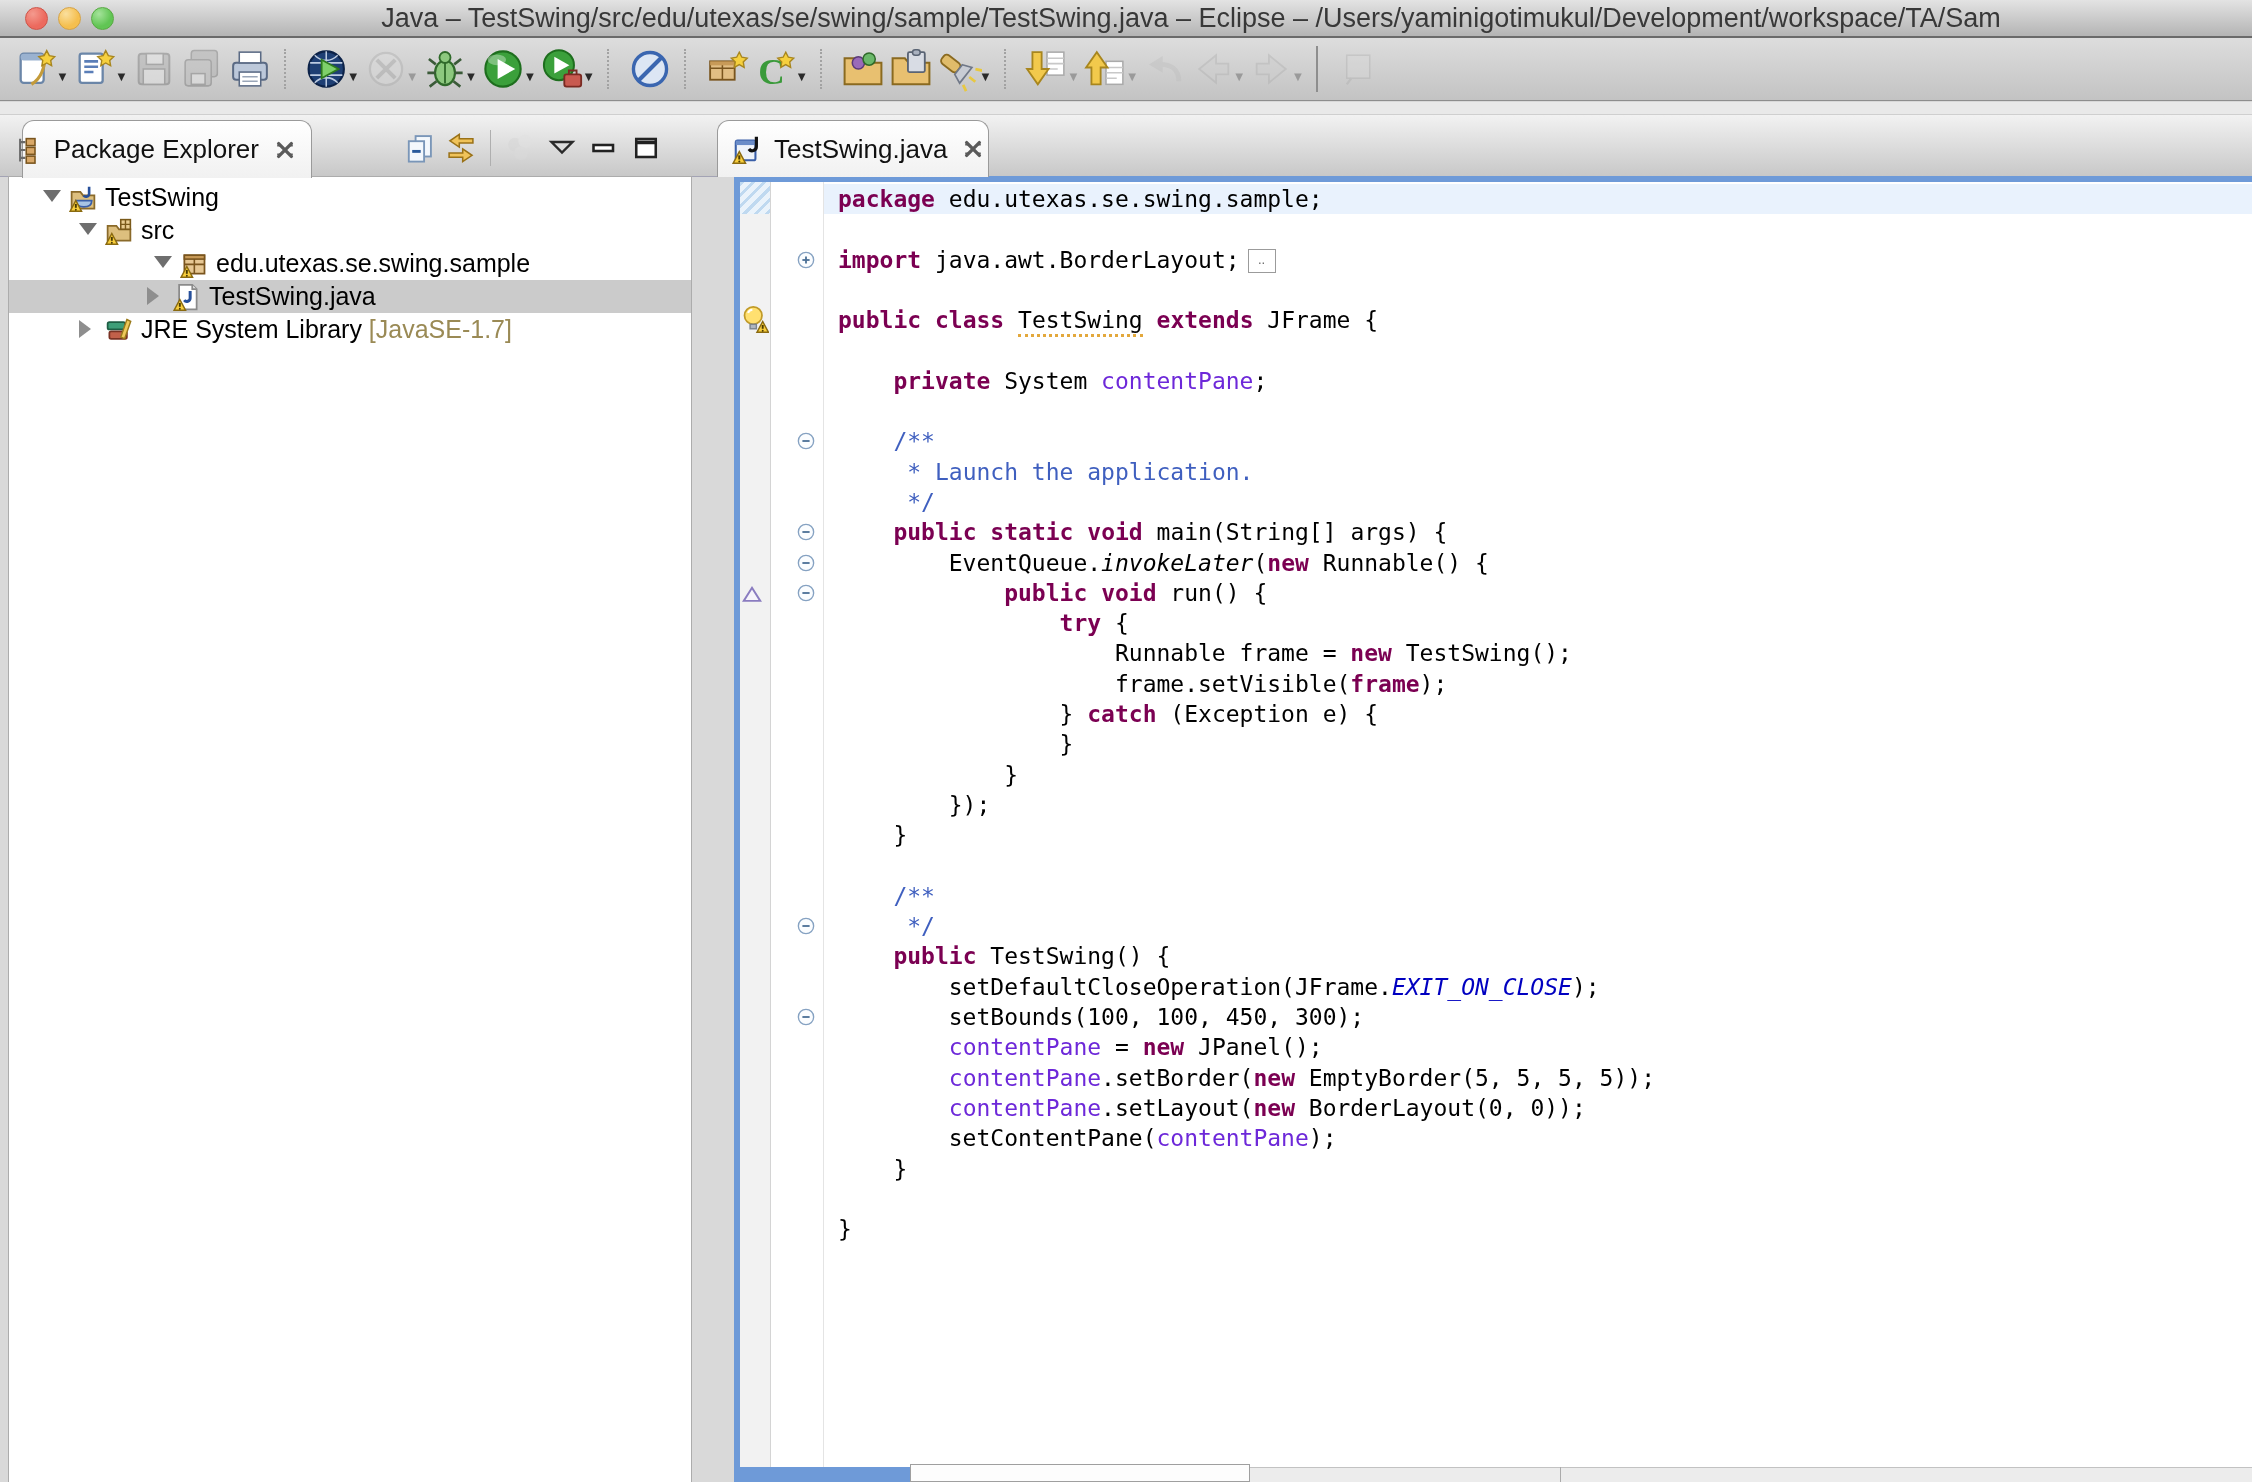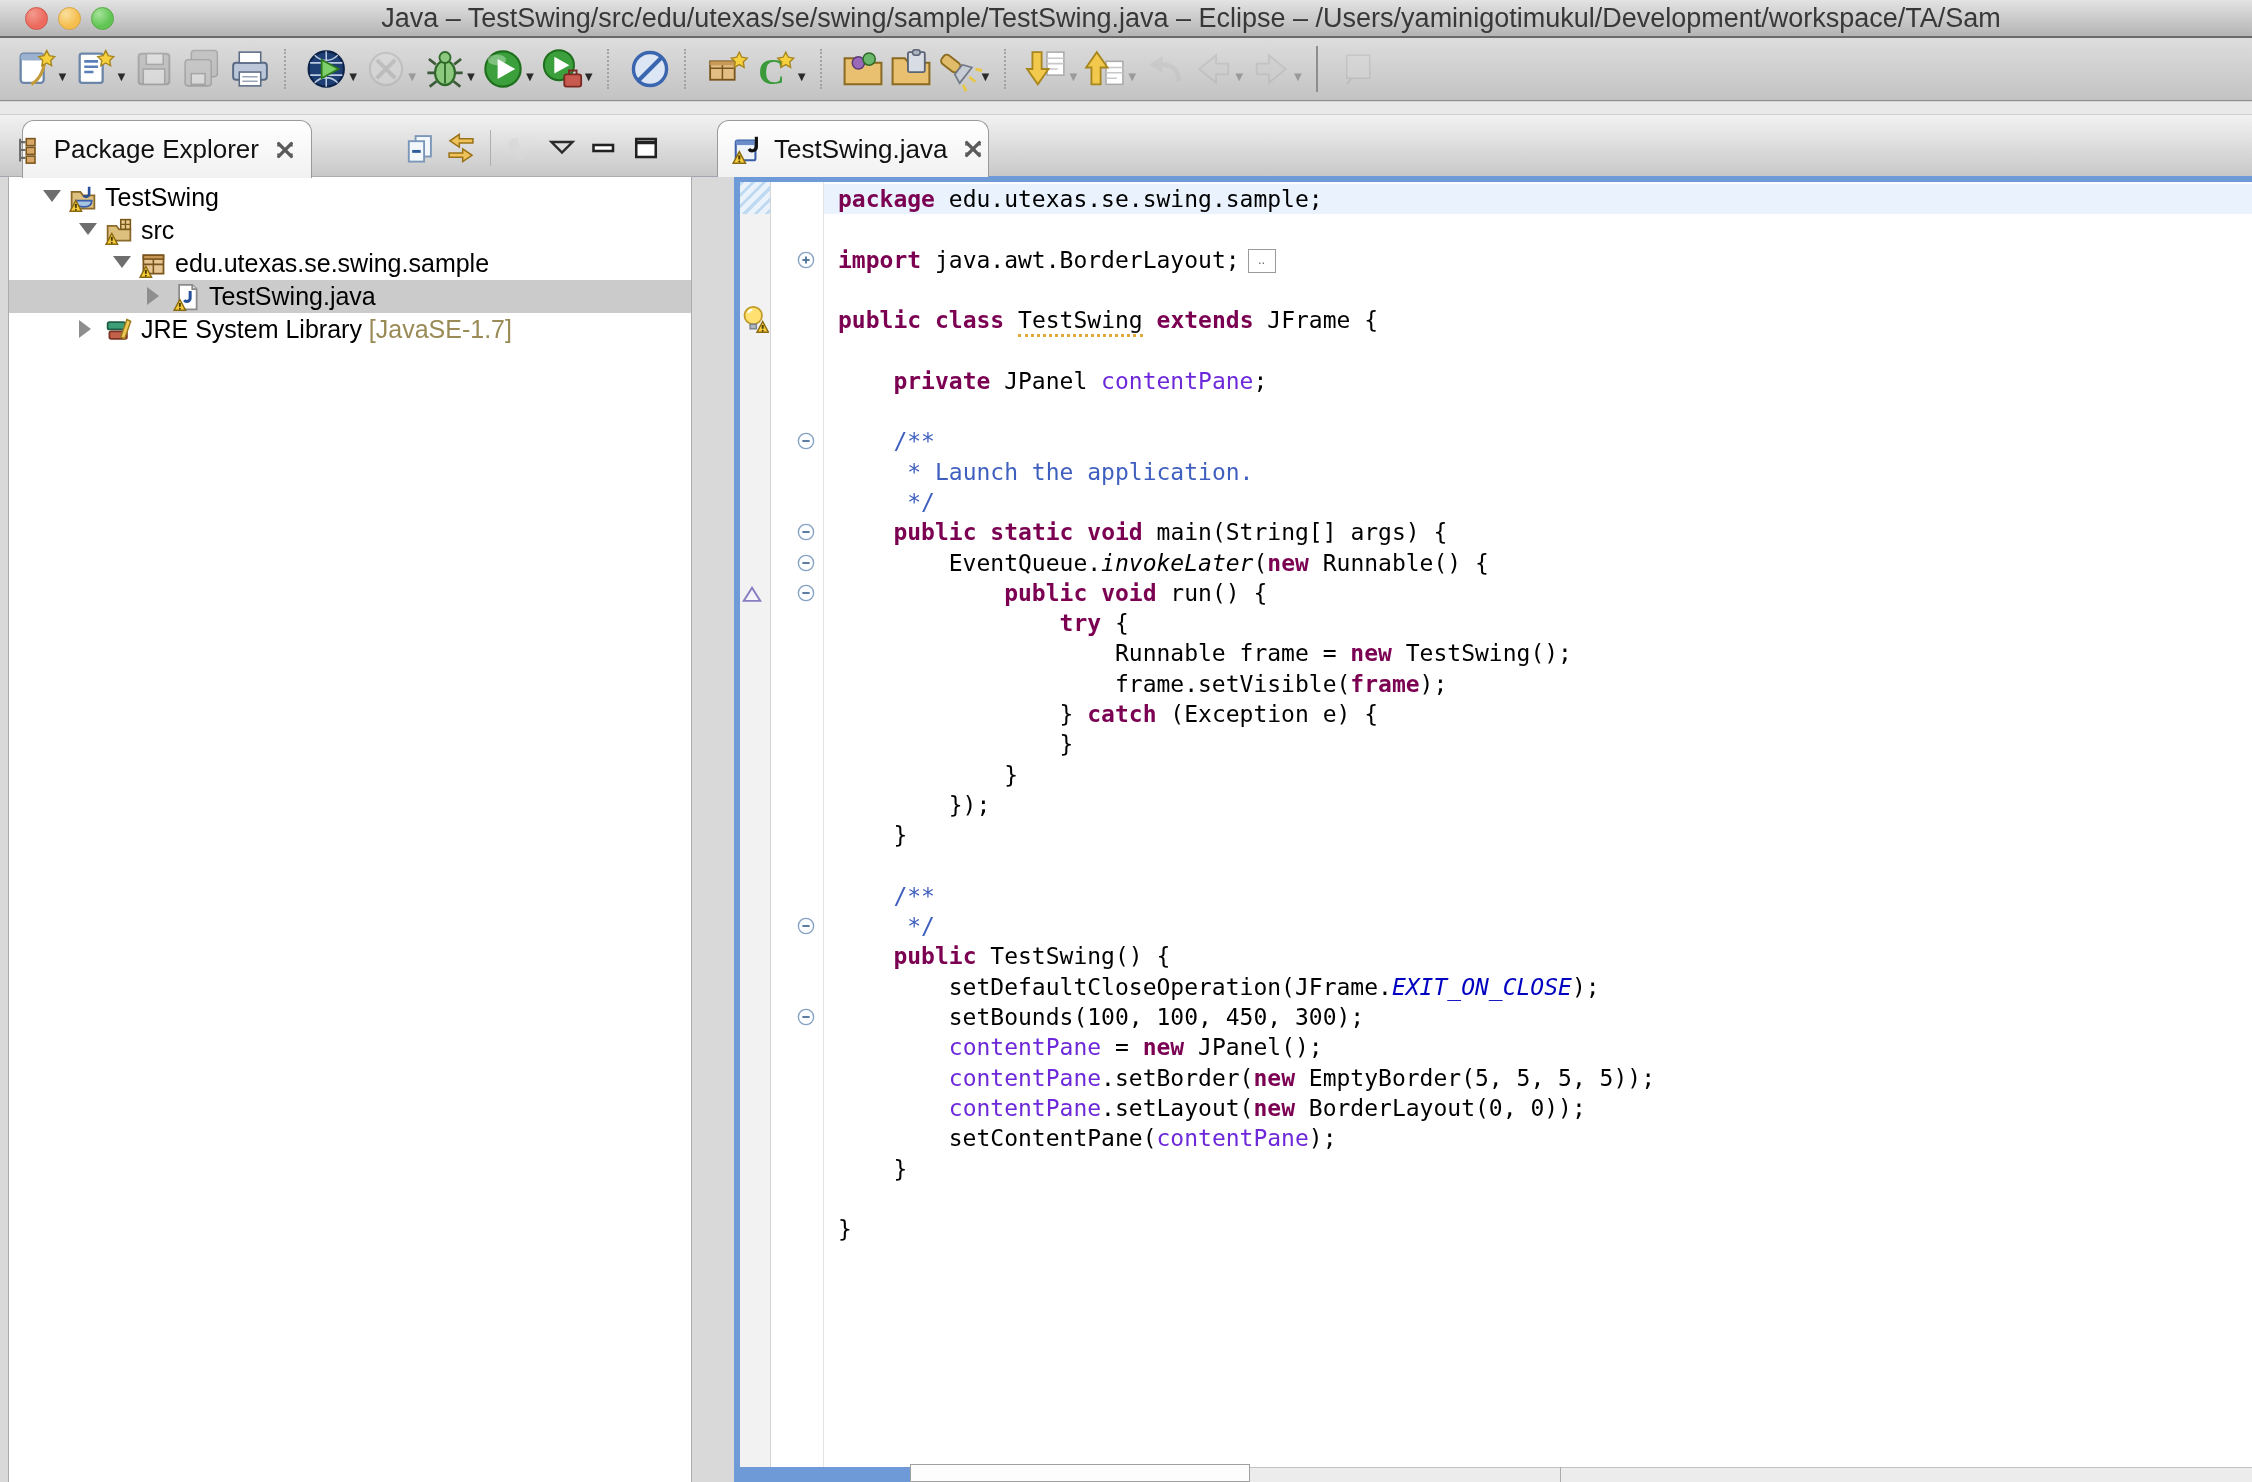--- a/index.html
+++ b/index.html
@@ -348,21 +348,21 @@
             <path d="M9 4.2h5.5M11.7 1.5v5.5" stroke="#7A5A1A" stroke-width=".8"></path>
             <g transform="translate(0 8.2)">
               <polygon points="0.6,7.4 3.9,1.2 7.2,7.4" fill="#F8CE3C" stroke="#8A6A10" stroke-width=".8"></polygon>
               <line x1="3.9" y1="3.2" x2="3.9" y2="5.4" stroke="#4A3A00" stroke-width="1.1"></line>
               <circle cx="3.9" cy="6.5" r=".55" fill="#4A3A00"></circle>
             </g>
           </svg>
         </span>
         <span class="tlabel" style="left: 132px;">src</span>
       </div>
-      <div class="trow" style="top: 70px;">
+      <div class="trow" style="top: 70px; margin-left: 41px;">
         <span class="tri down" style="left: 104px;"></span>
         <span class="ticon" style="left: 130px;">
           <svg viewBox="0 0 16 16" width="28" height="28">
             <rect x="2.5" y="3" width="11.5" height="10.5" fill="#E6C794" stroke="#7A551E" stroke-width="1"></rect>
             <path d="M2.5 8.2h11.5M8.2 3v10.5" stroke="#7A551E" stroke-width=".9"></path>
             <rect x="2.5" y="3" width="11.5" height="2.2" fill="#C89A58" stroke="#7A551E" stroke-width=".9"></rect>
             <g transform="translate(0 8.2)">
               <polygon points="0.6,7.4 3.9,1.2 7.2,7.4" fill="#F8CE3C" stroke="#8A6A10" stroke-width=".8"></polygon>
               <line x1="3.9" y1="3.2" x2="3.9" y2="5.4" stroke="#4A3A00" stroke-width="1.1"></line>
               <circle cx="3.9" cy="6.5" r=".55" fill="#4A3A00"></circle>
@@ -489,21 +489,21 @@
         </span>
       </div>
     <div class="ed-codecol">
       <div class="lines" id="code-lines">
           <div class="cl cur"><span class="tk-k">package</span><span class="tk-d"> edu.utexas.se.swing.sample;</span></div>
           <div class="cl">&nbsp;</div>
           <div class="cl"><span class="tk-k">import</span><span class="tk-d"> java.awt.BorderLayout;</span><span class="foldbox">..</span></div>
           <div class="cl">&nbsp;</div>
           <div class="cl"><span class="tk-k">public</span><span class="tk-d"> </span><span class="tk-k">class</span><span class="tk-d"> </span><span class="tk-warn">TestSwing</span><span class="tk-d"> </span><span class="tk-k">extends</span><span class="tk-d"> JFrame {</span></div>
           <div class="cl">&nbsp;</div>
-          <div class="cl"><span class="tk-d">    </span><span class="tk-k">private</span><span class="tk-d"> JPanel </span><span class="tk-f">contentPane</span><span class="tk-d">;</span></div>
+          <div class="cl"><span class="tk-d">    </span><span class="tk-k">private</span><span class="tk-d"> System </span><span class="tk-f">contentPane</span><span class="tk-d">;</span></div>
           <div class="cl">&nbsp;</div>
           <div class="cl"><span class="tk-d">    </span><span class="tk-c">/**</span></div>
           <div class="cl"><span class="tk-d">    </span><span class="tk-c"> * Launch the application.</span></div>
           <div class="cl"><span class="tk-d">    </span><span class="tk-c"> */</span></div>
           <div class="cl"><span class="tk-d">    </span><span class="tk-k">public</span><span class="tk-d"> </span><span class="tk-k">static</span><span class="tk-d"> </span><span class="tk-k">void</span><span class="tk-d"> main(String[] args) {</span></div>
           <div class="cl"><span class="tk-d">        EventQueue.</span><span class="tk-mi">invokeLater</span><span class="tk-d">(</span><span class="tk-k">new</span><span class="tk-d"> Runnable() {</span></div>
           <div class="cl"><span class="tk-d">            </span><span class="tk-k">public</span><span class="tk-d"> </span><span class="tk-k">void</span><span class="tk-d"> run() {</span></div>
           <div class="cl"><span class="tk-d">                </span><span class="tk-k">try</span><span class="tk-d"> {</span></div>
           <div class="cl"><span class="tk-d">                    Runnable frame = </span><span class="tk-k">new</span><span class="tk-d"> TestSwing();</span></div>
           <div class="cl"><span class="tk-d">                    frame.setVisible(</span><span class="tk-k">frame</span><span class="tk-d">);</span></div>

